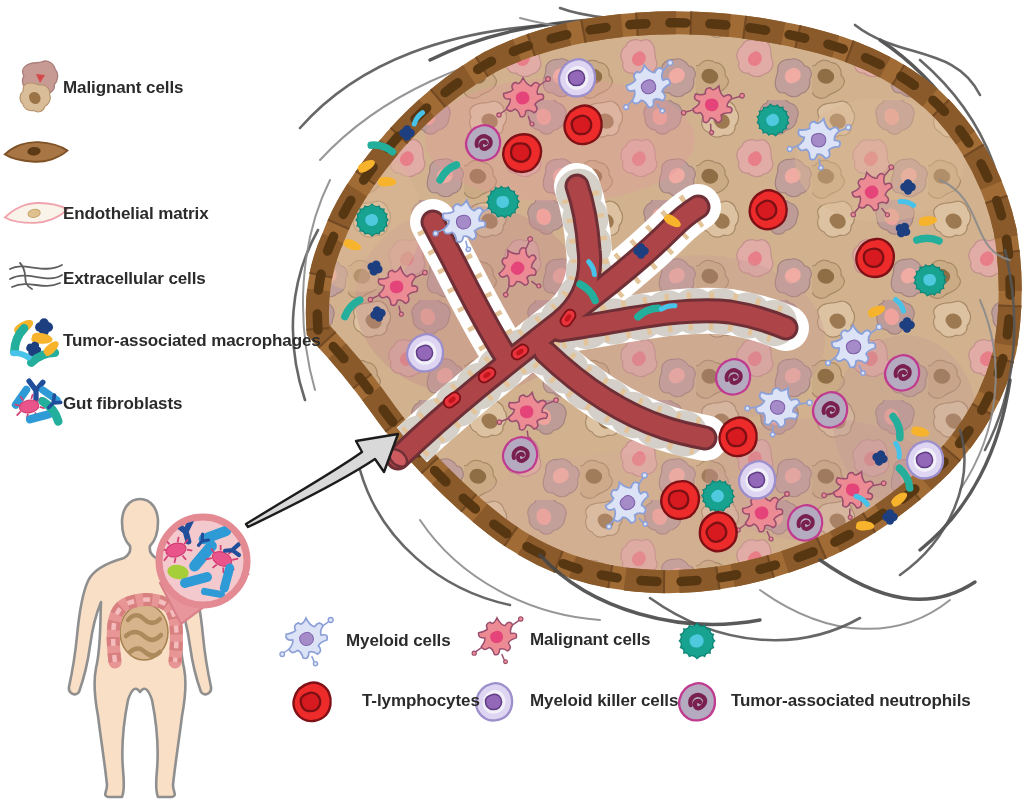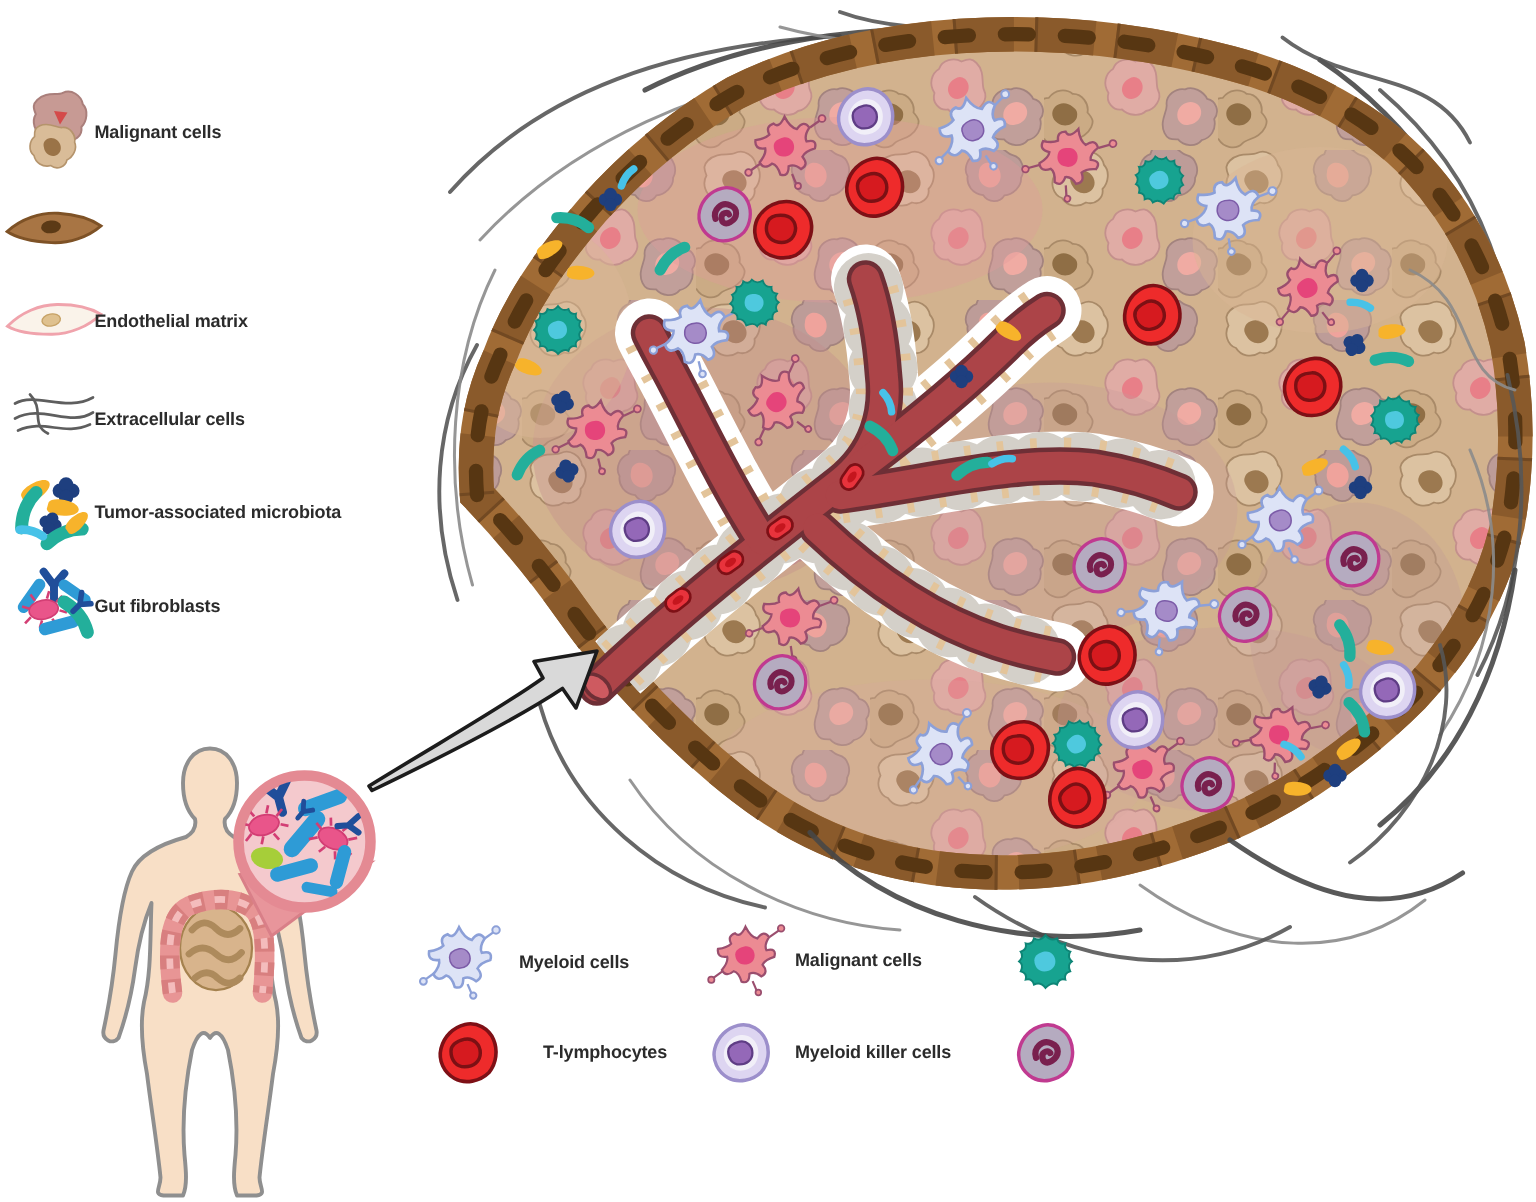--- a/index.html
+++ b/index.html
@@ -1,19 +1,19 @@
 <!DOCTYPE html>
 <html><head>
 <meta charset="utf-8">
 <style>
   html,body{margin:0;padding:0;background:#ffffff;}
   #stage{position:relative;width:1024px;height:801px;background:#ffffff;overflow:hidden;
          font-family:"Liberation Sans", sans-serif;}
   #scene{position:absolute;left:0;top:0;}
-  .lbl{position:absolute;font-size:12px;font-weight:600;color:#2b2b2b;letter-spacing:-0.1px;
+  .lbl{position:absolute;font-size:17px;font-weight:600;color:#2b2b2b;letter-spacing:-0.1px;
        white-space:nowrap;line-height:20px;text-align:right;}
   .fiber{fill:none;stroke:#575757;stroke-width:2.6;stroke-linecap:round;opacity:.9;}
   .fiber.lt{stroke:#8b8b8b;stroke-width:2;}
   .fiber.hv{stroke:#474747;stroke-width:3.4;}
 </style>
 </head>
 <body>
 
 <div id="stage">
 
@@ -444,21 +444,22 @@
         </g>
     <g>
           <use href="#sym-tanneu" transform="translate(697,702) scale(1.05)"></use>
         </g>
   </g>
 </svg>
 
 <div class="lbl" style="left:63px;top:78px">Malignant cells</div>
 <div class="lbl" style="left:63px;top:204px">Endothelial matrix</div>
 <div class="lbl" style="left:63px;top:269px">Extracellular cells</div>
-<div class="lbl" style="left:63px;top:331px">Tumor-associated microbiota</div>
+<div class="lbl" style="left:63px;top:331px">Tumor-associated macrophages</div>
 <div class="lbl" style="left:63px;top:394px">Gut fibroblasts</div>
 
 <div class="lbl" style="left:346px;top:631px">Myeloid cells</div>
 <div class="lbl" style="left:530px;top:630px">Malignant cells</div>
 <div class="lbl" style="left:362px;top:691px">T-lymphocytes</div>
 <div class="lbl" style="left:530px;top:691px">Myeloid killer cells</div>
+<div class="lbl" style="left:731px;top:691px">Tumor-associated neutrophils</div>
 
 </div>
 
 </body></html>

